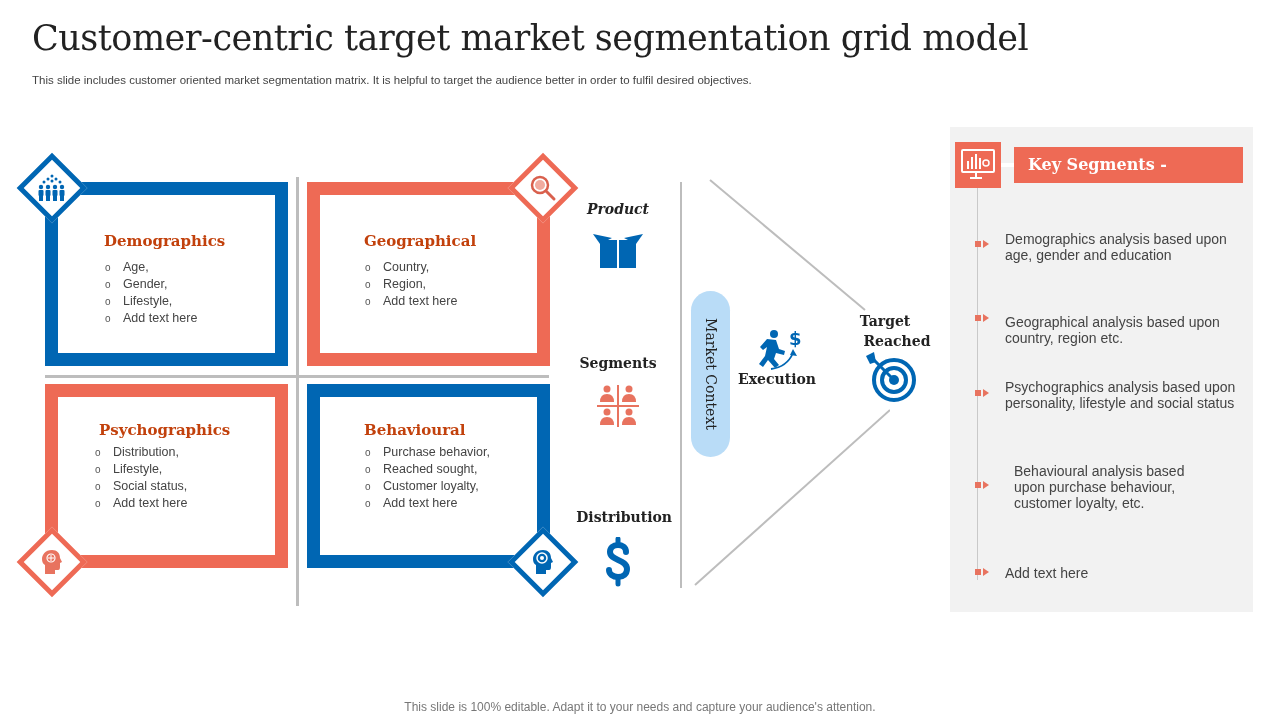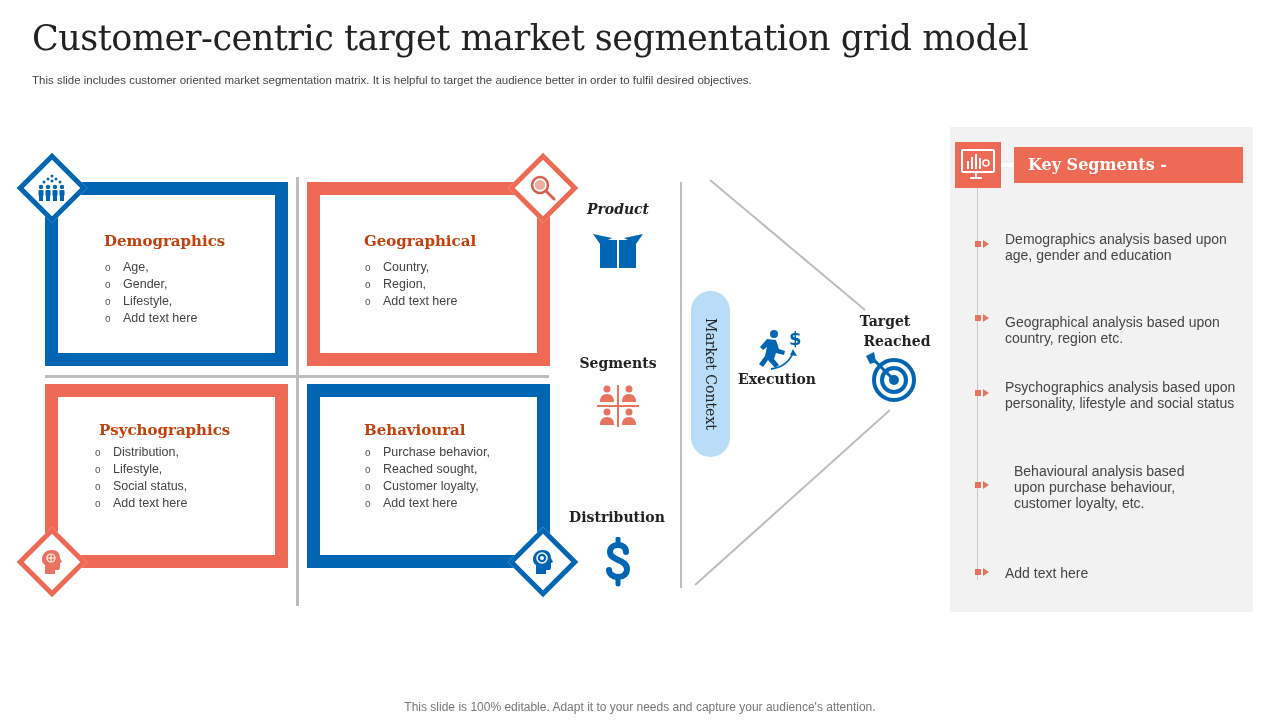--- a/index.html
+++ b/index.html
@@ -152,21 +152,21 @@
       <circle cx="33" cy="6" r="3.5"></circle>
         <path d="M26 19 Q26 11 33 11 Q40 11 40 19 Z"></path>
       <circle cx="11" cy="29" r="3.5"></circle>
         <path d="M4 42 Q4 34 11 34 Q18 34 18 42 Z"></path>
       <circle cx="33" cy="29" r="3.5"></circle>
         <path d="M26 42 Q26 34 33 34 Q40 34 40 42 Z"></path>
     </g>
   </svg>
 </div>
 
-<div class="mid-label" style="left:562px; top:509px; width:110px;">Distribution</div>
+<div class="mid-label" style="left:562px; top:509px; width:110px;text-align:right;">Distribution</div>
 <div class="abs" style="left:603px; top:537px;">
   <svg width="30" height="50" viewBox="0 0 30 50">
     <path d="M23 15 C23 10 19 8 15 8 C10 8 7 11 7 15 C7 24 24 22 24 32 C24 37 20 40 15 40 C10 40 6 37 6 33" fill="none" stroke="#0066b3" stroke-width="6" stroke-linecap="round"></path>
     <line x1="15" y1="2" x2="15" y2="8" stroke="#0066b3" stroke-width="5" stroke-linecap="round"></line>
     <line x1="15" y1="40" x2="15" y2="47" stroke="#0066b3" stroke-width="5" stroke-linecap="round"></line>
   </svg>
 </div>
 
 <div class="vline" style="left:680px; top:182px; width:2px; height:406px;"></div>
 <svg class="abs" style="left:690px; top:175px;" width="200" height="420">

